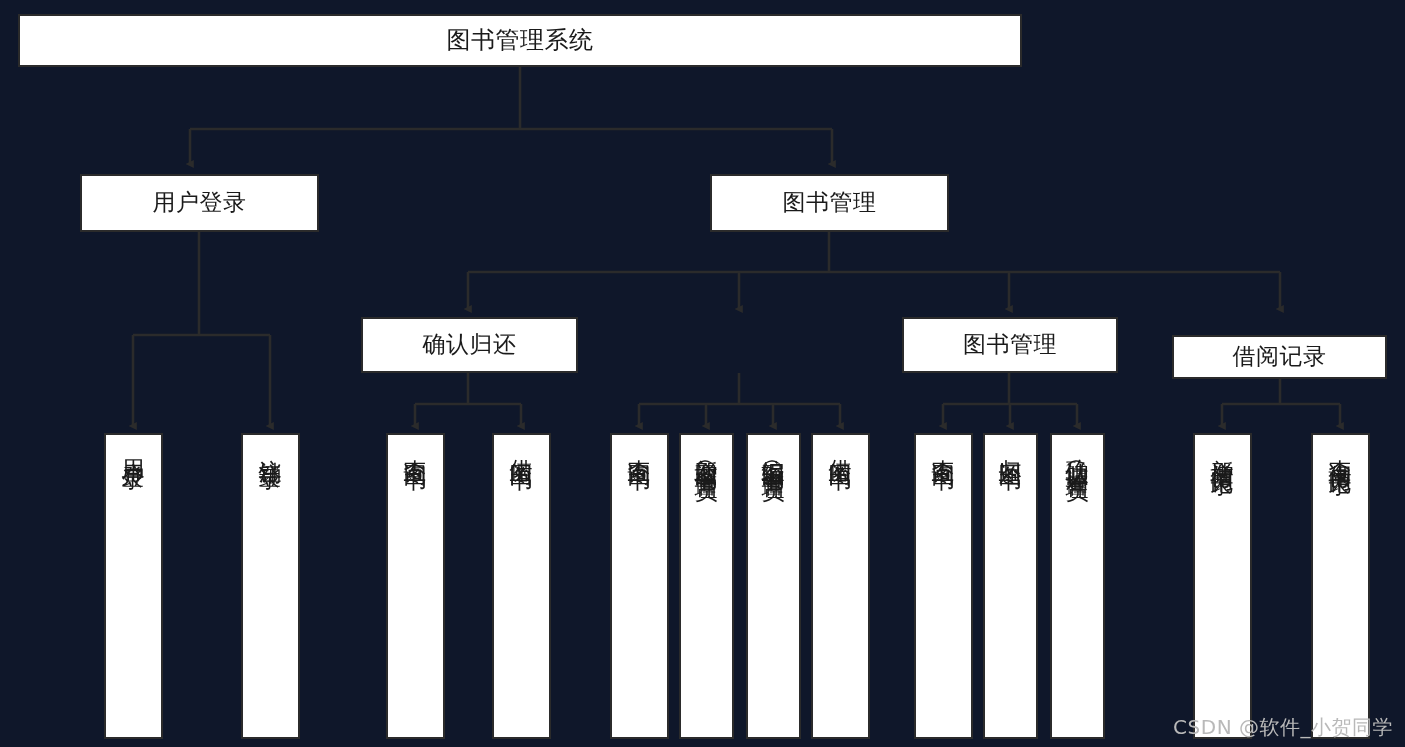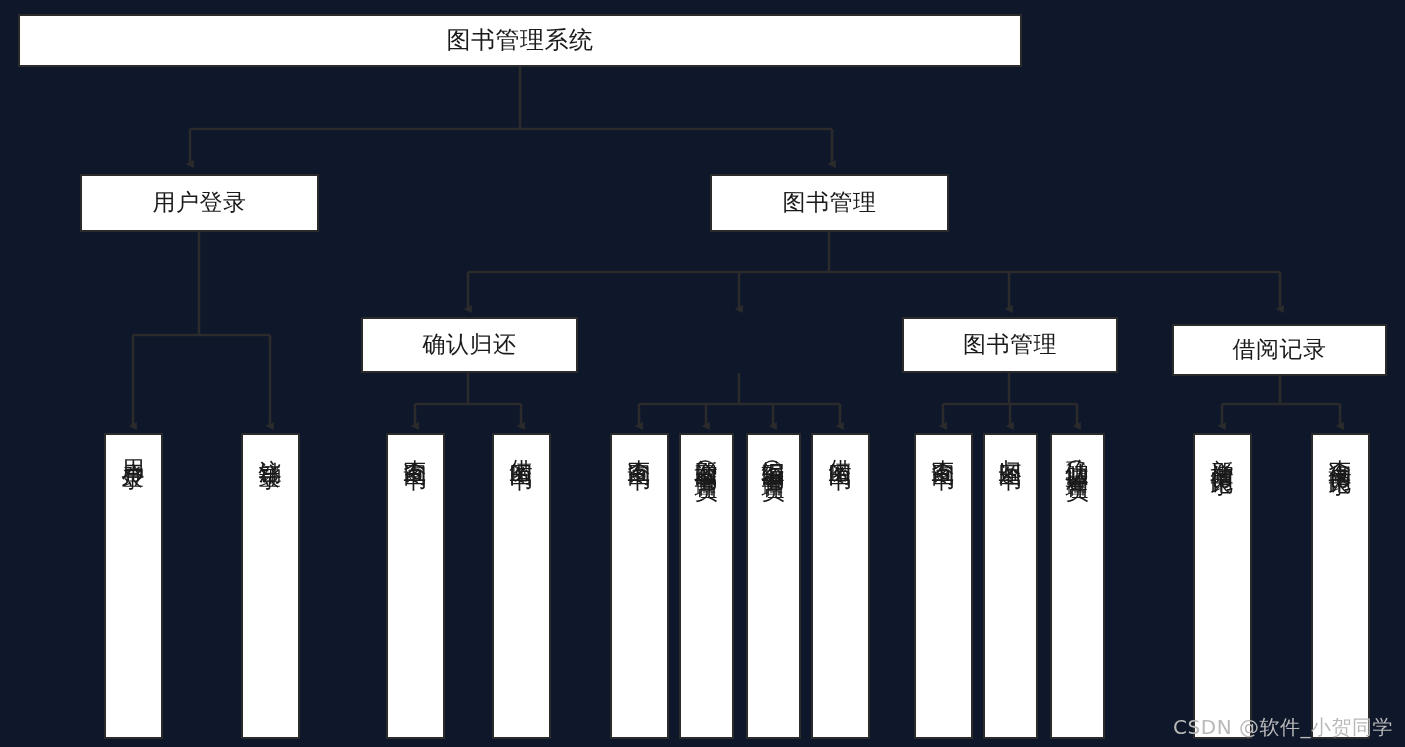--- a/index.html
+++ b/index.html
@@ -141,21 +141,21 @@
   <div class="node h" style="left:710px; top:174px; width:239px; height:58px;">
     <span class="node-label">图书管理</span>
   </div>
 
   <div class="node h" style="left:361px; top:317px; width:217px; height:56px;">
     <span class="node-label">确认归还</span>
   </div>
   <div class="node h" style="left:902px; top:317px; width:216px; height:56px;">
     <span class="node-label">图书管理</span>
   </div>
-  <div class="node h" style="left:1172px; top:324px; width:215px; height:52px;">
+  <div class="node h" style="left:1172px; top:335px; width:215px; height:44px;">
     <span class="node-label">借阅记录</span>
   </div>
 
   <div class="node v" style="left:104px; top:433px; width:59px; height:306px;">
     <span class="node-label">用户登录</span>
   </div>
   <div class="node v" style="left:241px; top:433px; width:59px; height:306px;">
     <span class="node-label">注销登录</span>
   </div>
 

